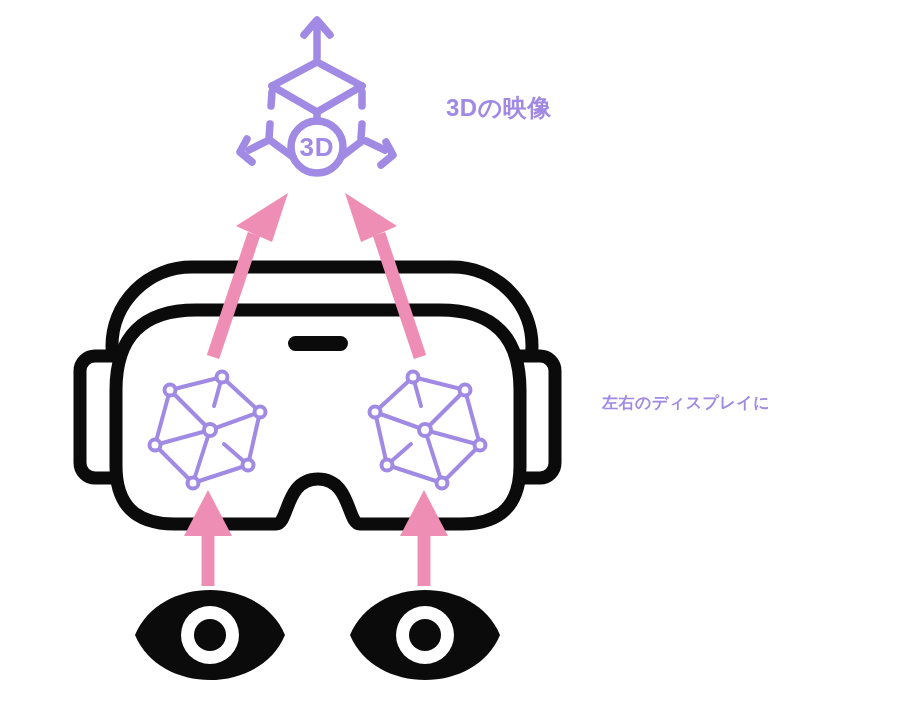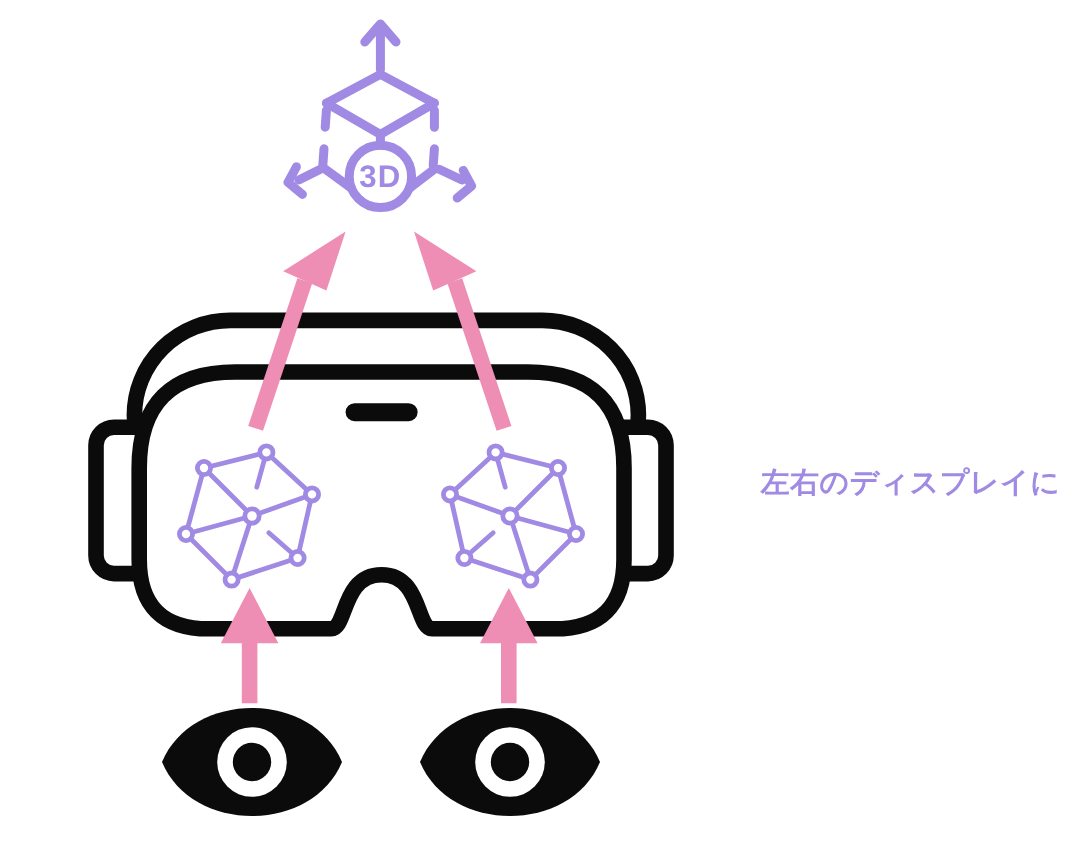--- a/index.html
+++ b/index.html
@@ -13,21 +13,21 @@
   .canvas{
     position:relative;width:905px;height:717px;
     background:var(--background);overflow:hidden;
   }
   .diagram-svg{position:absolute;left:0;top:0;width:905px;height:717px;}
   .label{
     position:absolute;font-weight:bold;color:var(--purple);
     white-space:nowrap;letter-spacing:0.5px;
   }
   #label-3d{left:446px;top:92px;font-size:24px;}
-  #label-displays{left:634px;top:387px;font-size:24px;line-height:31px;text-align:right;}
+  #label-displays{left:602px;top:387px;font-size:16px;line-height:31px;text-align:right;}
   
   .ink-line{stroke:var(--ink);stroke-width:13;fill:none;stroke-linecap:round;stroke-linejoin:round;}
   .ink-white{stroke:var(--ink);stroke-width:13;fill:#ffffff;stroke-linecap:round;stroke-linejoin:round;}
   .ink-fill{fill:var(--ink);stroke:none;}
   .pu{stroke:var(--purple);fill:none;stroke-linecap:round;stroke-linejoin:round;}
   .pu-7{stroke-width:7.5;}
   .pu-4{stroke-width:4;}
   .pu-node{fill:#ffffff;stroke:var(--purple);stroke-width:4;}
   .pk-shaft{stroke:var(--pink);stroke-width:13;fill:none;stroke-linecap:butt;}
   .pk-head{fill:var(--pink);stroke:none;}
@@ -122,18 +122,19 @@
     <g>
       <path class="pk-shaft" d="M208 586 L208 533"></path>
       <polygon class="pk-head" points="208,490 184,536 232,536"></polygon>
     </g>
     <g>
       <path class="pk-shaft" d="M424 586 L424 533"></path>
       <polygon class="pk-head" points="424,490 400,536 448,536"></polygon>
     </g>
   </svg>
 
+  <div class="label" id="label-3d">3Dの映像</div>
 
   <div class="label" id="label-displays">
     <div>左右のディスプレイに</div>
   </div>
 
 </div>
 
 </body></html>

